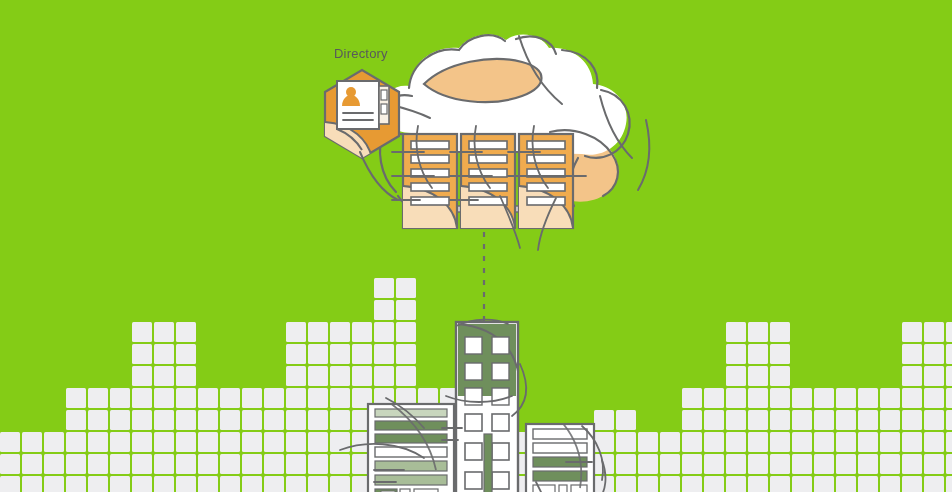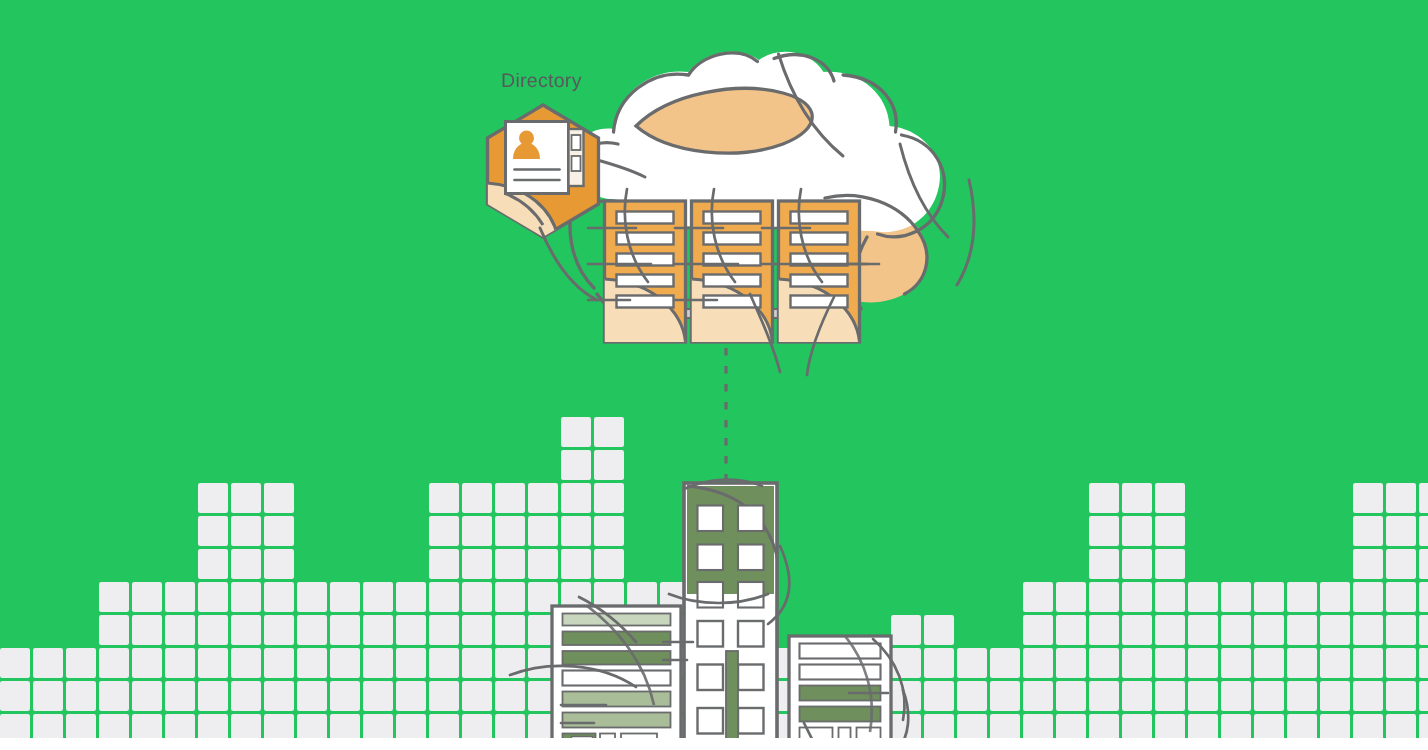--- a/index.html
+++ b/index.html
@@ -3,21 +3,21 @@
 <meta charset="utf-8">
 <title>Directory Cloud Illustration</title>
 <style>
   html,body{margin:0;padding:0;background:#ffffff;}
   body{
     font-family:"Liberation Sans","DejaVu Sans",sans-serif;
     width:952px;height:500px;overflow:hidden;position:relative;
   }
   #stage{
     position:relative;width:952px;height:492px;
-    background:#22c55e;overflow:hidden;
+    background:#84cc16;overflow:hidden;
   }
   #scene{position:absolute;left:0;top:0;width:952px;height:500px;}
   .label-directory{
     position:absolute;left:334px;top:46px;
     font-size:13px;color:#58595b;letter-spacing:.2px;
     font-family:"Liberation Sans","DejaVu Sans",sans-serif;
     white-space:nowrap;
   }
 </style>
 </head>

